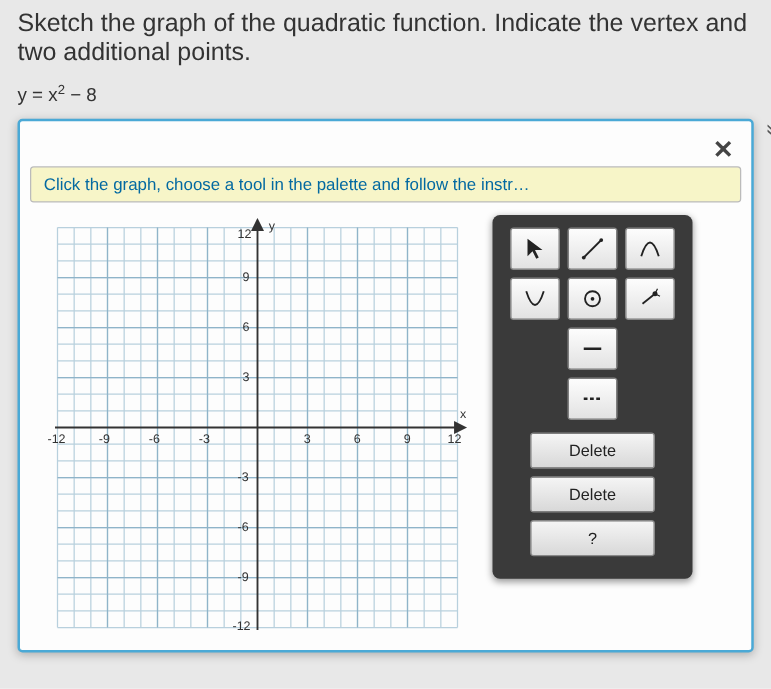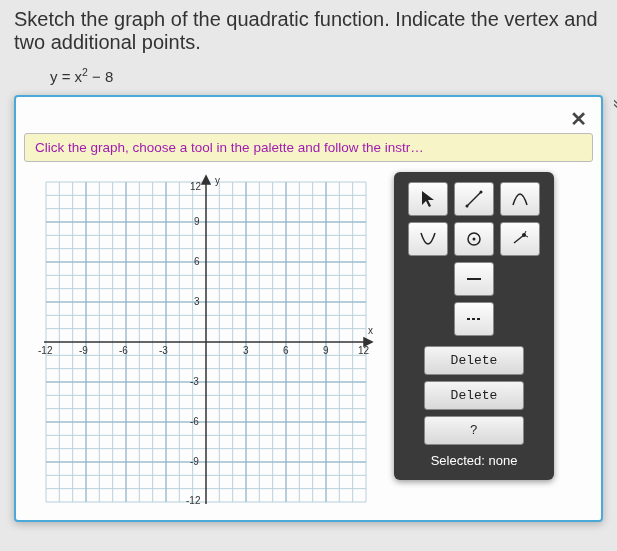--- a/index.html
+++ b/index.html
@@ -13,21 +13,20 @@
   }
   .prompt {
     font-size: 20px;
     color: #333;
     margin-bottom: 12px;
   }
   .equation {
     font-size: 15px;
     color: #333;
     margin-bottom: 10px;
-    margin-left: 36px;
   }
   .panel {
     border: 2px solid #4aa9d6;
     border-radius: 4px;
     background: #fdfdfd;
     padding: 8px 8px 8px 8px;
     position: relative;
     box-shadow: 0 2px 8px rgba(0,0,0,0.25);
   }
   .close-btn {
@@ -40,21 +39,21 @@
     font-weight: bold;
   }
   .hint-bar {
     background: #f7f5c8;
     border: 1px solid #bbb;
     border-radius: 3px;
     padding: 6px 10px;
     margin-top: 28px;
     margin-bottom: 10px;
     font-size: 13.5px;
-    color: #a21caf;
+    color: #0369a1;
     position: relative;
   }
   .chevrons {
     position: absolute;
     right: -2px;
     top: 2px;
     font-size: 18px;
     color: #555;
     writing-mode: vertical-rl;
     transform: translateX(26px);
@@ -109,21 +108,20 @@
     width: 100px;
     margin: 6px auto;
     padding: 6px 0;
     background: linear-gradient(#f5f5f5,#d8d8d8);
     border: 1px solid #888;
     border-radius: 3px;
     text-align: center;
     font-size: 13px;
     color: #222;
     cursor: pointer;
-    font-family: Liberation Mono, monospace;
   }
   .selected-label {
     text-align: center;
     font-size: 13px;
     color: #fff;
     margin-top: 8px;
   }
   sup { font-size: 0.7em; }
 </style>
 </head>
@@ -290,18 +288,15 @@
         <div class="tool">
           <svg viewBox="0 0 20 20">
               <line x1="3" y1="10" x2="17" y2="10" stroke="#222" stroke-width="2" stroke-dasharray="3 2"></line>
             </svg>
         </div>
         <div></div>
       </div>
       <div class="action-btn">Delete</div>
       <div class="action-btn">Delete</div>
       <div class="action-btn">?</div>
-      <div class="selected-label">
-        <span>Selected: </span><span>none</span>
-      </div>
     </div>
   </div>
 </div>
 
 </body></html>

